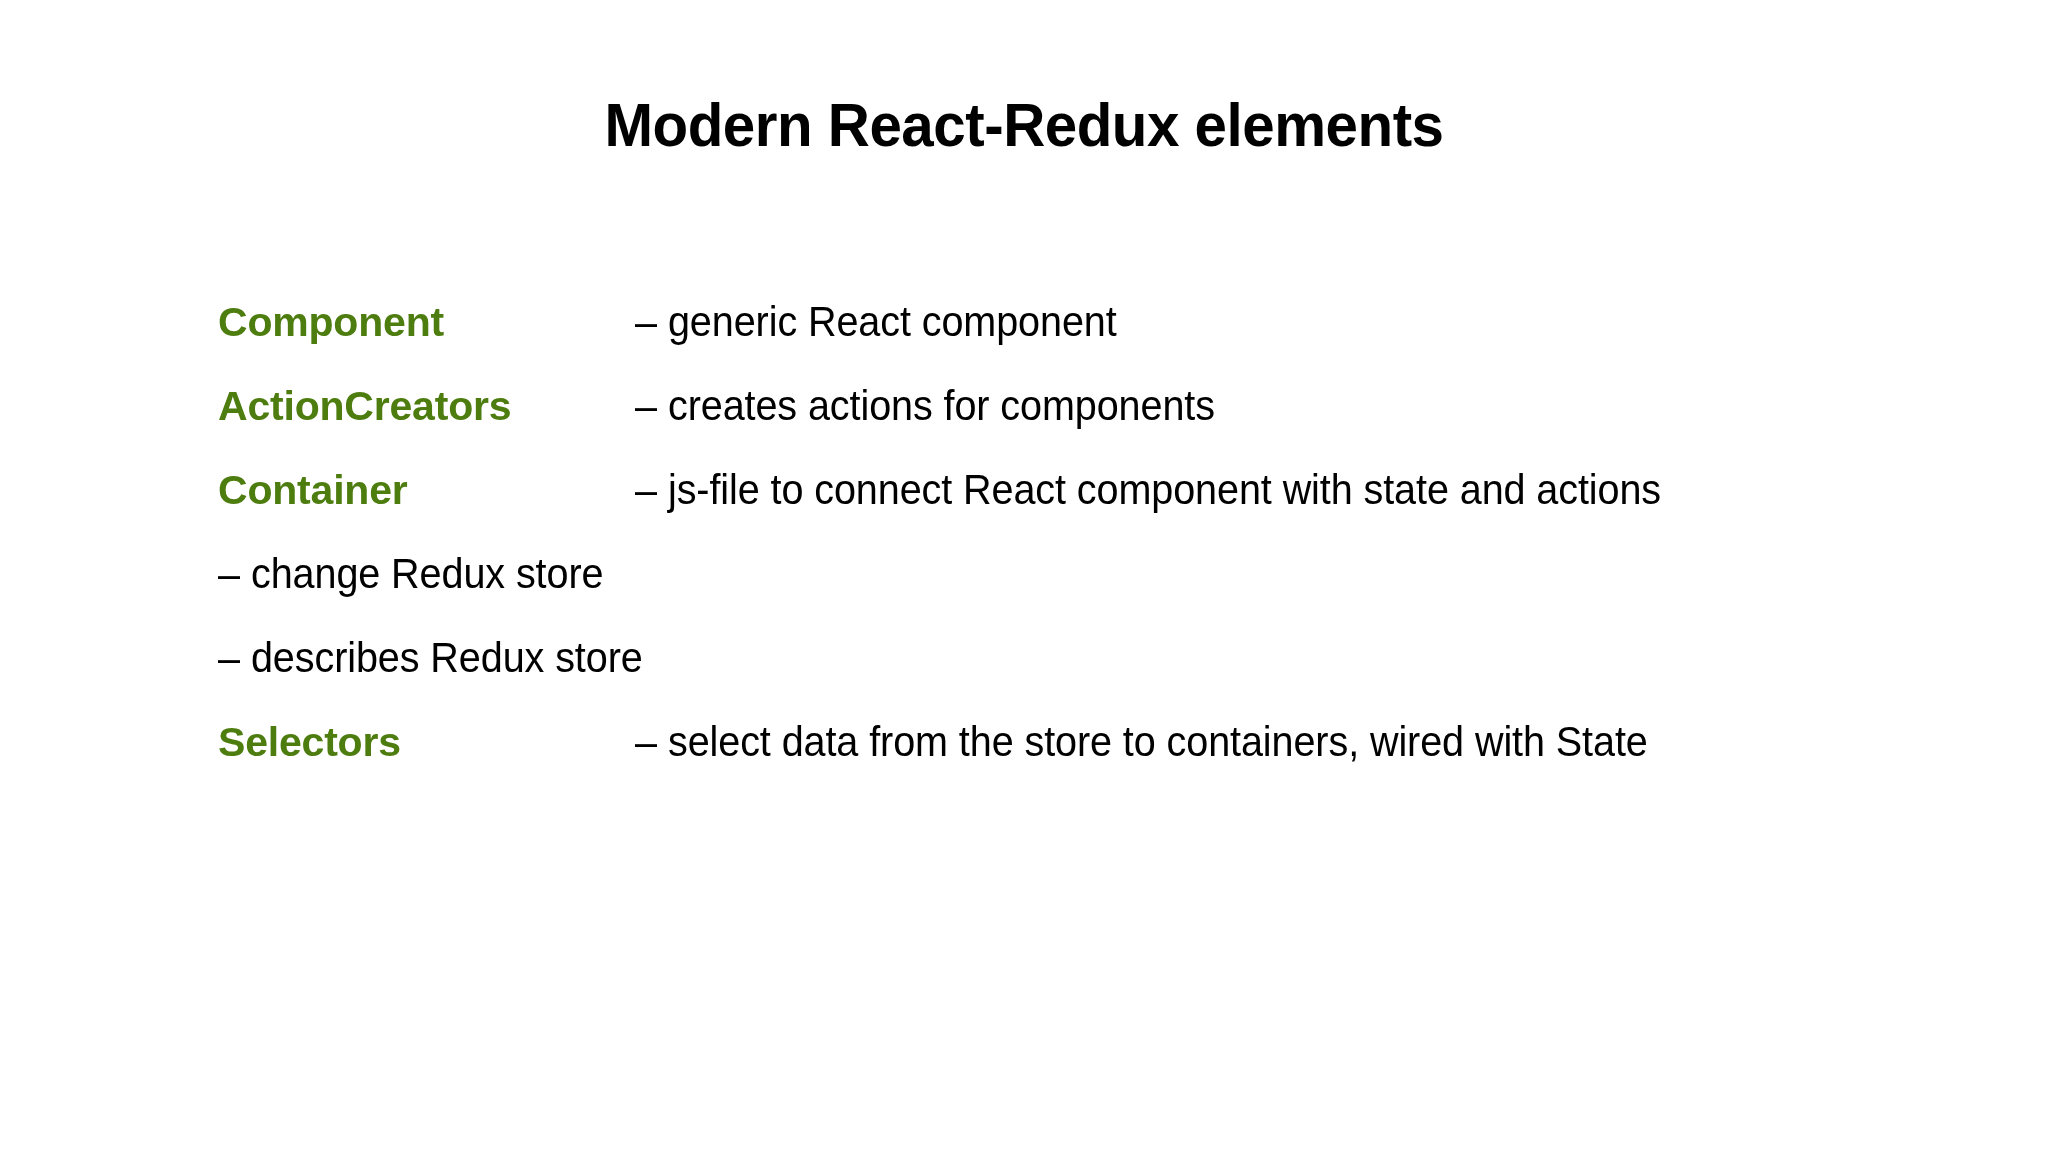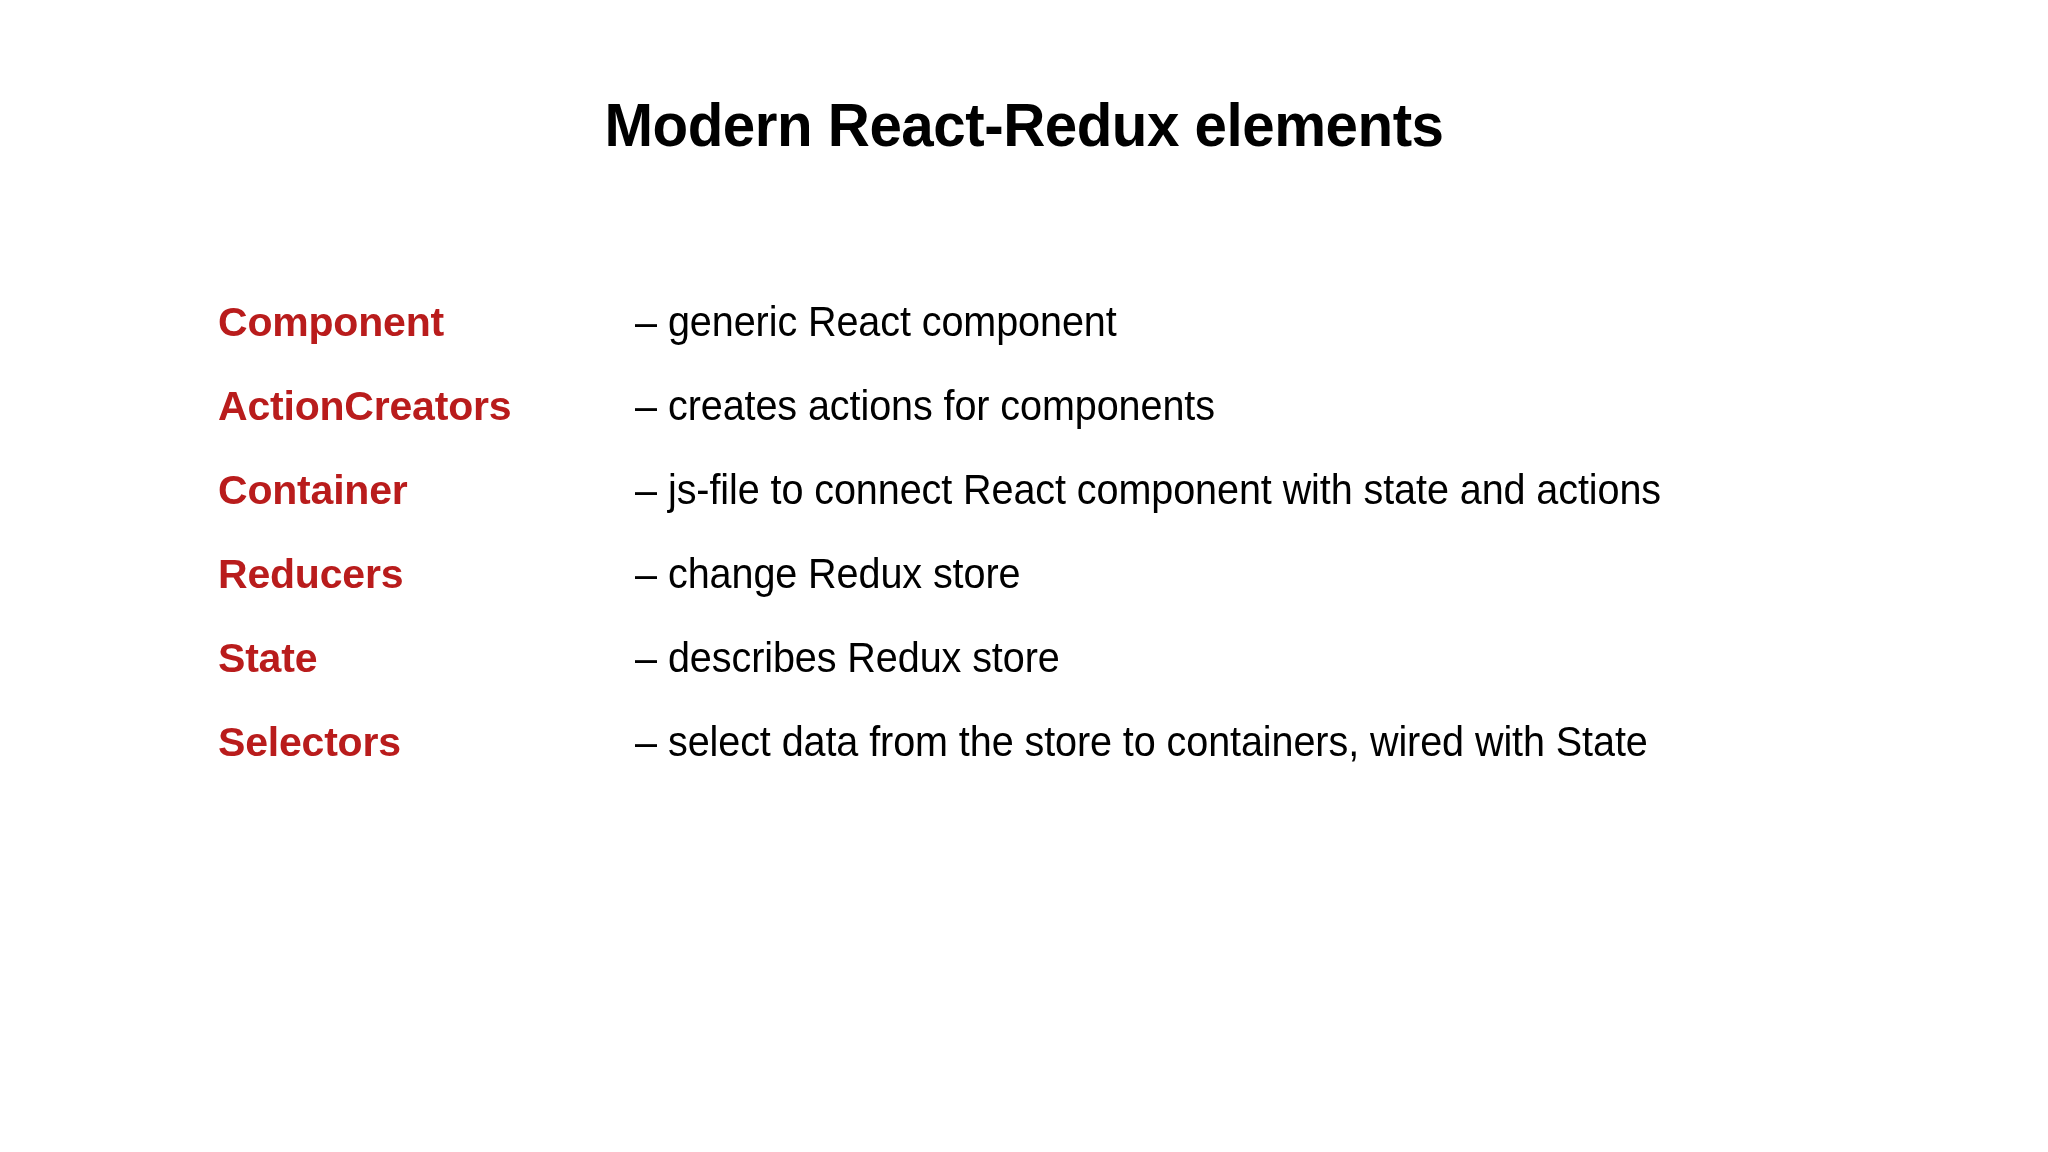--- a/index.html
+++ b/index.html
@@ -52,21 +52,21 @@
     display: flex;
     align-items: baseline;
     height: 84px;
   }
 
   .term {
     flex: 0 0 417px;
     font-size: 41px;
     font-weight: bold;
     line-height: 1;
-    color: #b91c1c;
+    color: #4d7c0f;
     white-space: nowrap;
     letter-spacing: -0.2px;
   }
 
   .description {
     flex: 1 1 auto;
     font-size: 43px;
     font-weight: normal;
     line-height: 1;
     color: #000000;
@@ -105,28 +105,26 @@
     </div>
 
     <div class="definition-row">
       <div class="term">Container</div>
       <div class="description">
         <span class="dash">–</span><span>js-file to connect React component with state and actions</span>
       </div>
     </div>
 
     <div class="definition-row">
-      <div class="term">Reducers</div>
       <div class="description">
         <span class="dash">–</span><span>change Redux store</span>
       </div>
     </div>
 
     <div class="definition-row">
-      <div class="term">State</div>
       <div class="description">
         <span class="dash">–</span><span>describes Redux store</span>
       </div>
     </div>
 
     <div class="definition-row">
       <div class="term">Selectors</div>
       <div class="description">
         <span class="dash">–</span><span>select data from the store to containers, wired with State</span>
       </div>

